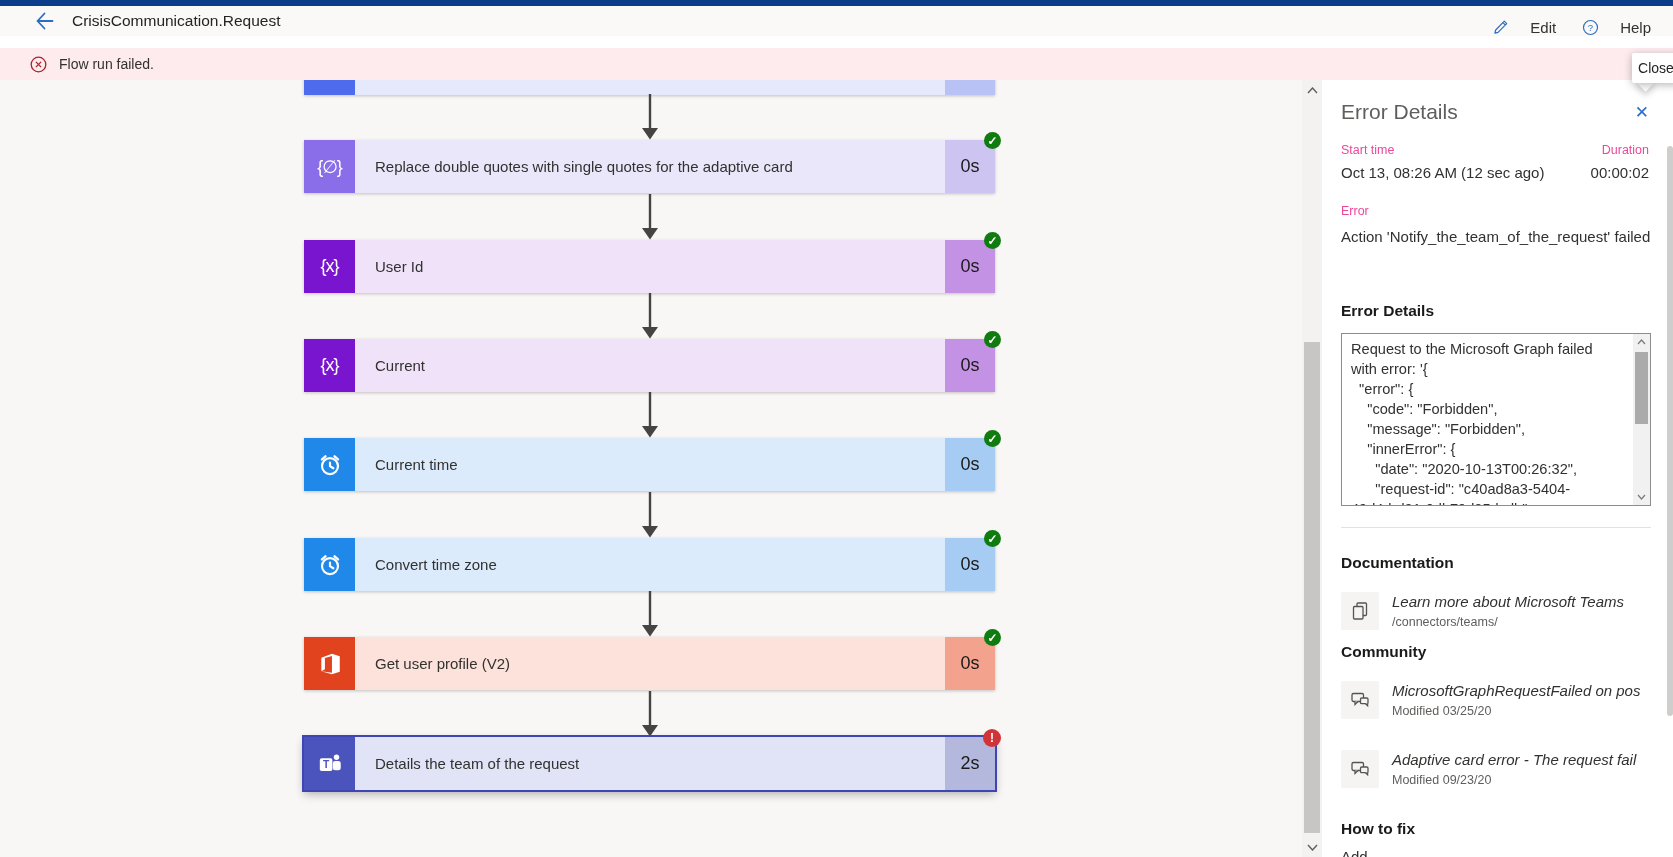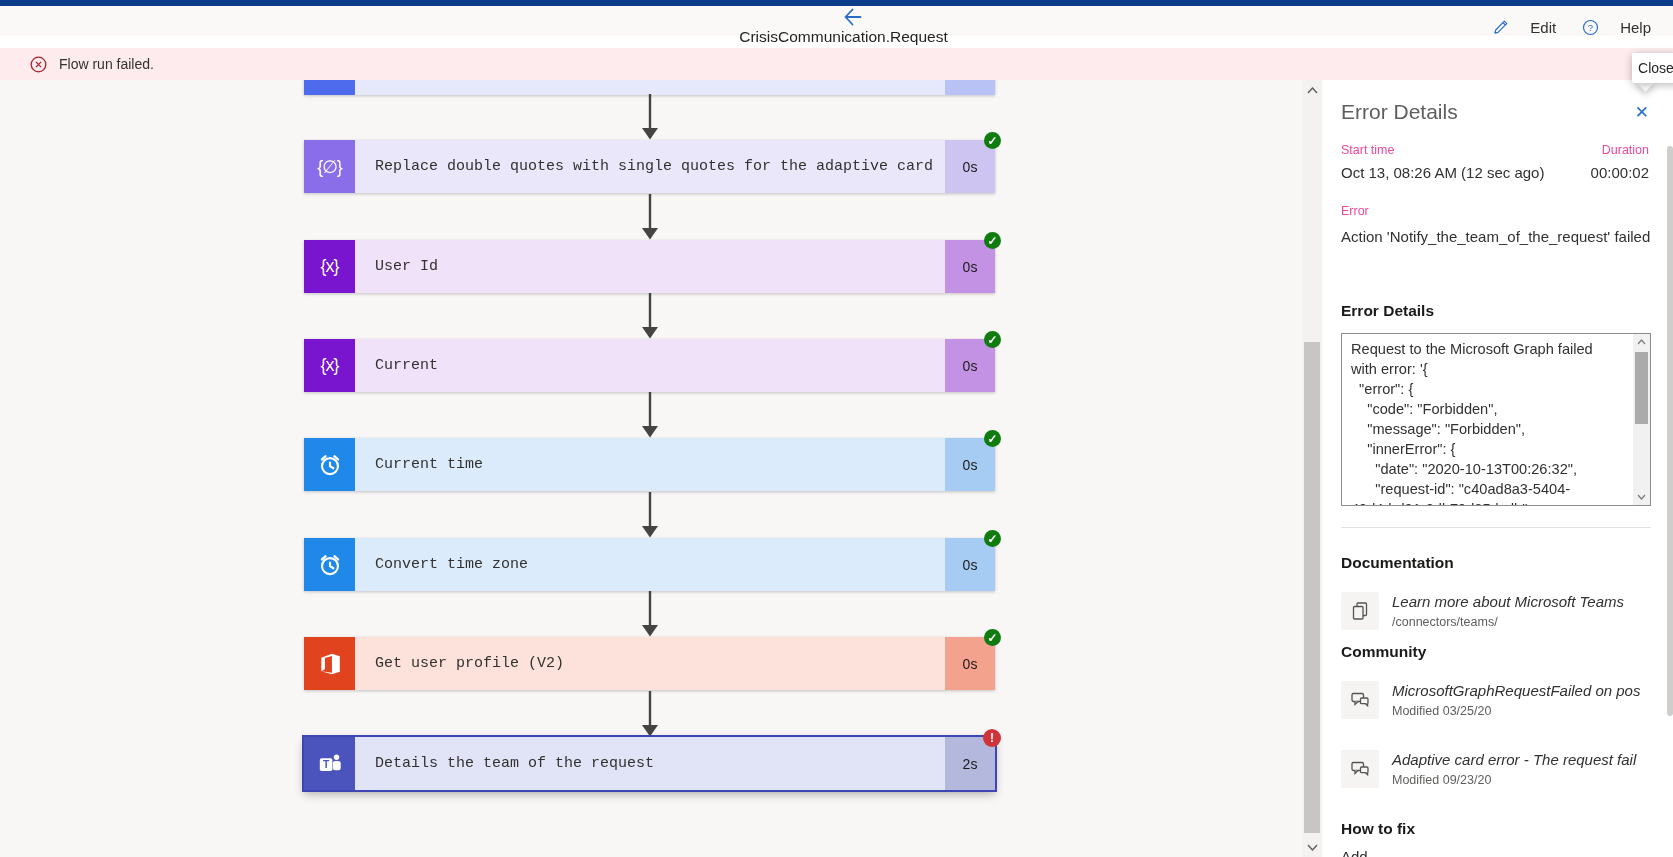--- a/index.html
+++ b/index.html
@@ -2,42 +2,42 @@
 <html><head>
 <meta charset="utf-8">
 <style>
   * { margin:0; padding:0; box-sizing:border-box; }
   html,body { width:1673px; height:857px; overflow:hidden; background:#fff;
     font-family:"Liberation Sans", sans-serif; color:#323130; }
 
   .topbar { position:absolute; left:0; top:0; width:1673px; height:6px; background:#0c3d8a; }
 
   .header { position:absolute; left:0; top:6px; width:1673px; height:30px; background:#faf9f8;
-    display:flex; align-items:center;flex-direction:column; }
+    display:flex; align-items:center; }
   .back-btn { margin-left:30px; width:28px; height:28px; display:flex; align-items:center; justify-content:center; cursor:pointer; }
   .hdr-title { margin-left:14px; font-size:15.5px; color:#252423; }
   .hdr-actions { position:absolute; right:22px; top:0; height:42px; display:flex; align-items:center; gap:26px; }
   .hdr-btn { display:flex; align-items:center; gap:21px; font-size:15px; color:#323130; cursor:pointer; }
 
   .banner { position:absolute; left:0; top:48px; width:1673px; height:32px; background:#fdebed;
     display:flex; align-items:center; }
   .banner-text { margin-left:12px; font-size:14px; color:#323130; }
   .banner-icon { margin-left:30px; display:flex; }
 
   .canvas { position:absolute; left:0; top:80px; width:1322px; height:777px; background:#f8f7f6; overflow:hidden; }
 
   .card { position:absolute; left:304px; width:691px; height:53px; background:#fff;
     box-shadow:0 1px 3px rgba(0,0,0,.22); cursor:pointer; }
   .card .icon { position:absolute; left:0; top:0; width:51px; height:53px; display:flex;
     align-items:center; justify-content:center; color:#fff; }
   .card .glyph { font-size:18px; color:#fff; letter-spacing:-1px; }
   .card .label { position:absolute; left:71px; top:0; height:53px; right:56px; display:flex;
-    align-items:center; font-size:15px; color:#323130; white-space:nowrap; overflow:hidden;font-family:Liberation Mono, monospace; }
+    align-items:center; font-size:15px; color:#323130; white-space:nowrap; overflow:hidden; }
   .card .dur { position:absolute; right:0; top:0; width:50px; height:53px; display:flex;
-    align-items:center; justify-content:center; font-size:14px; color:#1b1a19; }
+    align-items:center; justify-content:center; font-size:18px; color:#1b1a19; }
   .badge { position:absolute; right:-6px; top:-8px; width:17px; height:17px; border-radius:50%;
     color:#fff; font-size:12px; font-weight:bold; display:flex; align-items:center; justify-content:center; }
   .badge.ok { background:#107c10; }
   .badge.fail { background:#d13438; width:18px; height:18px; }
   .card.sel { box-shadow:0 0 0 2px #3d46b2, 0 4px 9px rgba(0,0,0,.30); }
 
   .c0 .icon{background:#4f6bed;} .c0{background:#e6e9fb;} .c0 .dur{background:#b9c2f4;}
   .c1 .icon{background:#8a6de9;} .c1{background:#ebe7fb;} .c1 .dur{background:#cdc4f2;}
   .c2 .icon{background:#7a15cf;} .c2{background:#f0e3f9;} .c2 .dur{background:#c492e5;}
   .c3 .icon{background:#7a15cf;} .c3{background:#f0e3f9;} .c3 .dur{background:#c492e5;}

